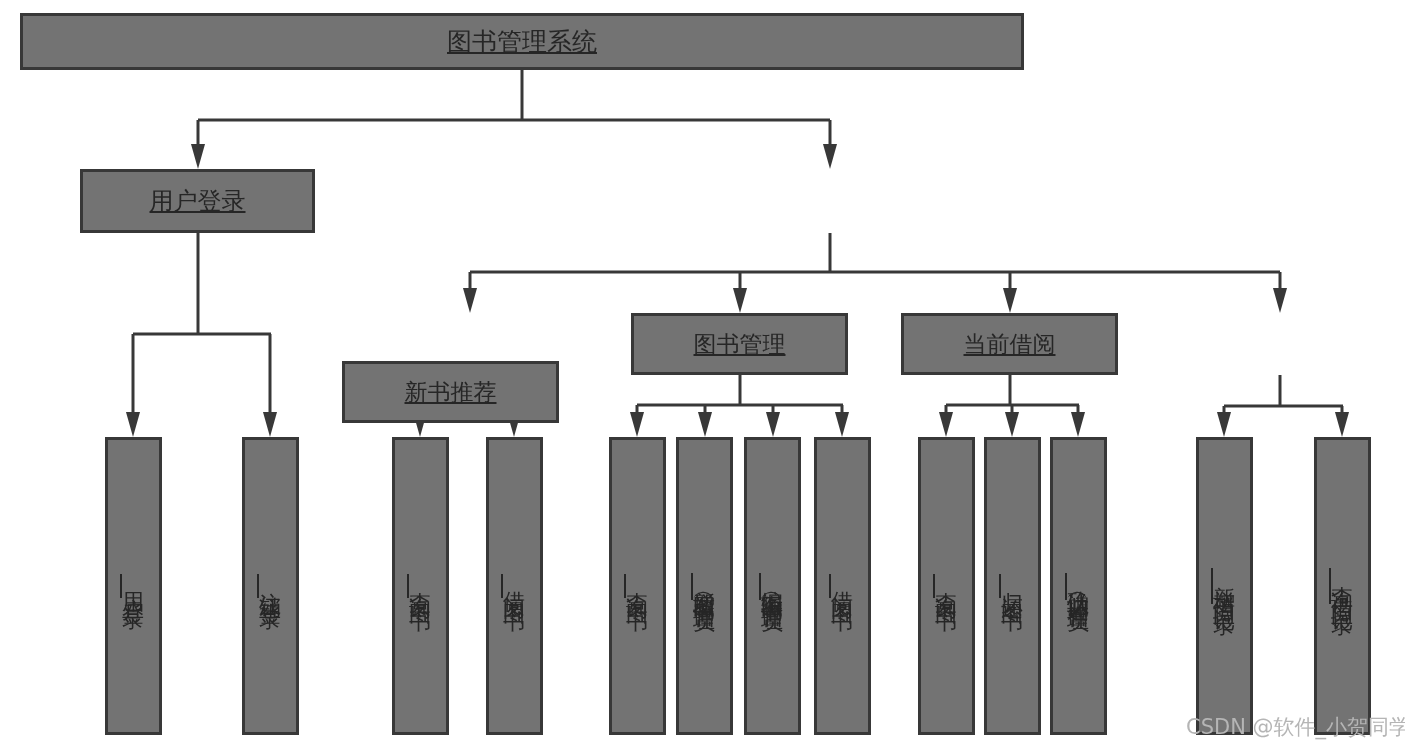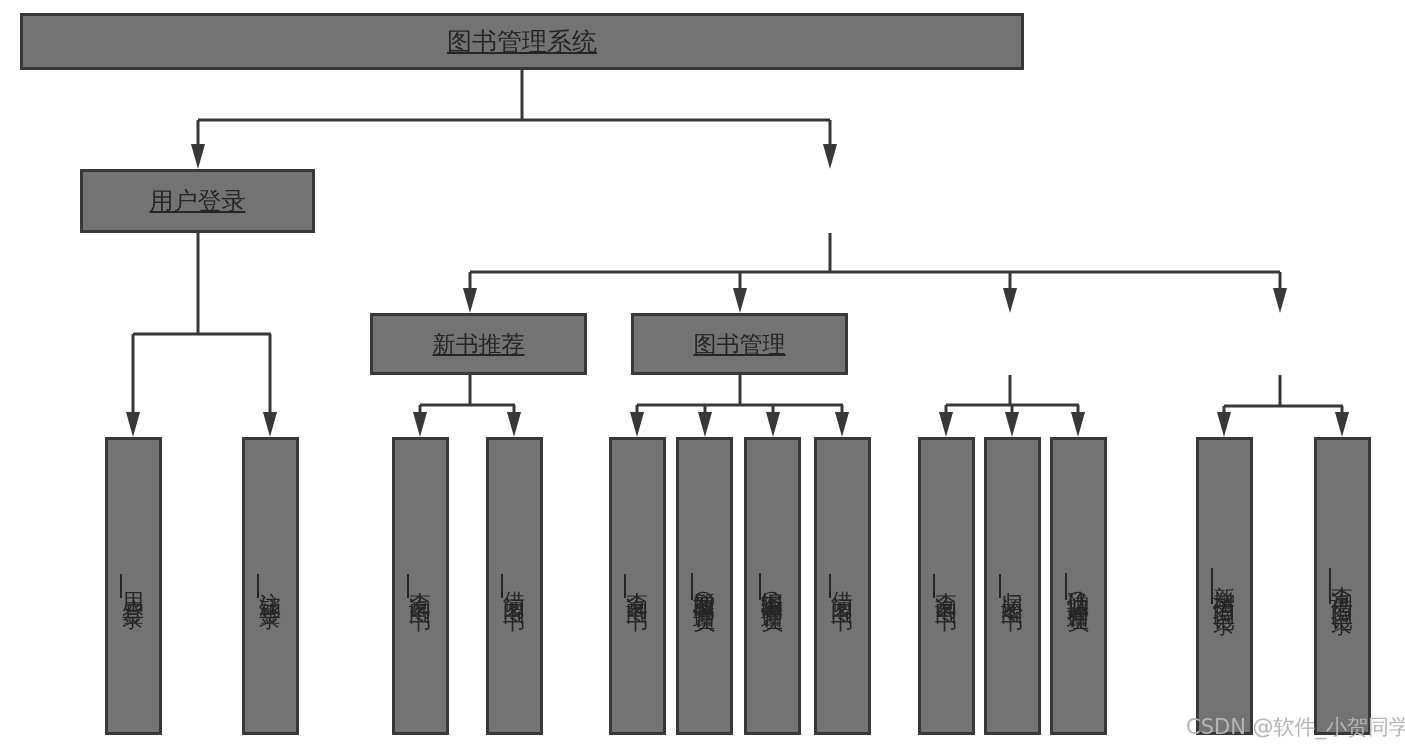--- a/index.html
+++ b/index.html
@@ -161,26 +161,29 @@
   </svg>
 
   <div class="node root">
     <span>图书管理系统</span>
   </div>
 
   <div class="node lvl2" style="left:80px;">
     <span>用户登录</span>
   </div>
 
-  <div class="node lvl3" style="left:370px;">
+  <div class="node lvl3" style="left:342px;margin-top:48px;">
     <span>新书推荐</span>
   </div>
   <div class="node lvl3" style="left:631px;">
     <span>图书管理</span>
   </div>
+  <div class="node lvl3" style="left:901px;">
+    <span>当前借阅</span>
+  </div>
 
   <div class="node leaf" style="left:105px;">
     <span class="vtext">用户登录</span>
   </div>
   <div class="node leaf" style="left:242px;">
     <span class="vtext">注销登录</span>
   </div>
 
   <div class="node leaf" style="left:392px;">
     <span class="vtext">查询图书</span>

